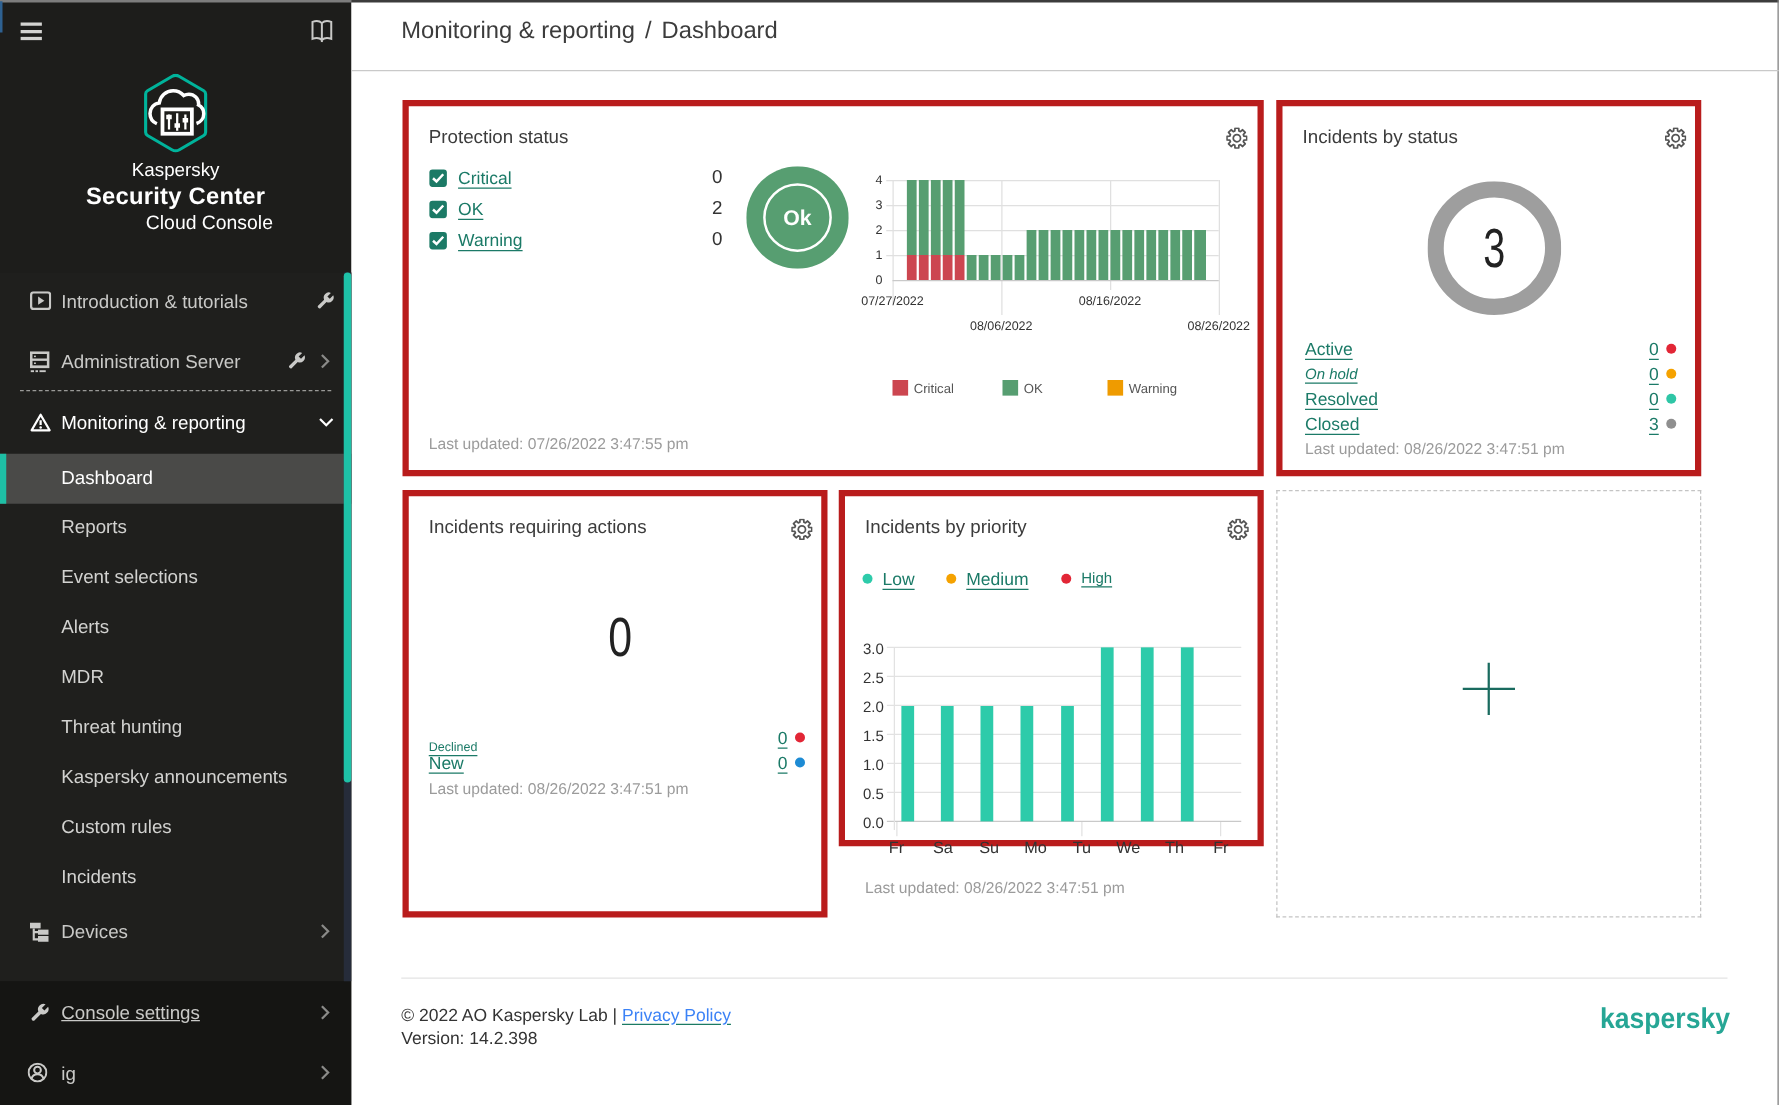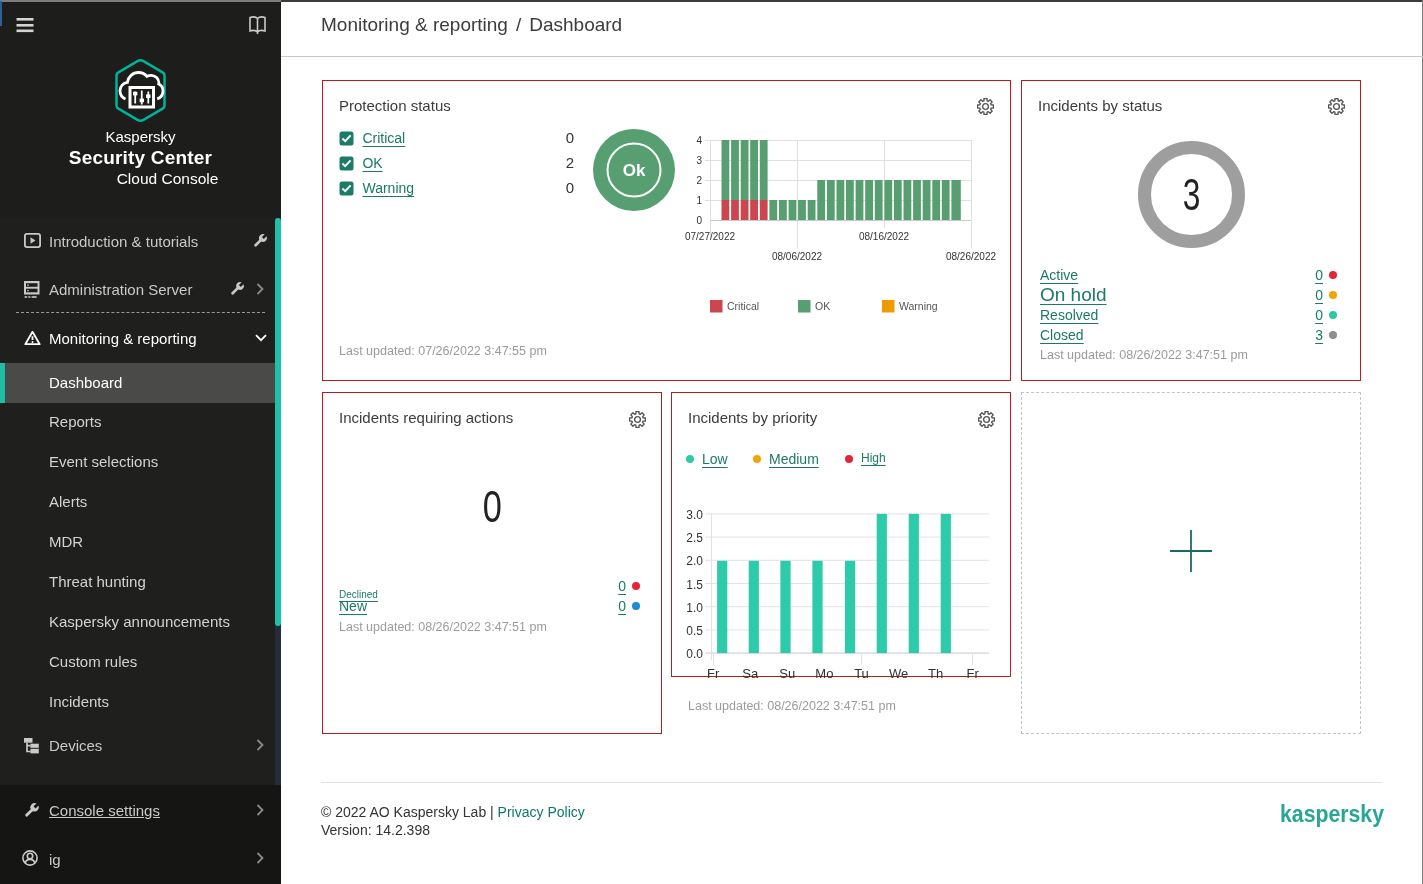--- a/index.html
+++ b/index.html
@@ -10,21 +10,21 @@
   #sidebar { position:absolute; left:0; top:0; width:281px; height:884px; background:#1d1d1b; }
   #nav-mid { position:absolute; left:0; top:218px; width:281px; height:567px; background:#1f1f1d; }
   #nav-bot { position:absolute; left:0; top:785px; width:281px; height:99px; background:#151513; }
   .mi-text { color:#c9c9c7; font-size:15px; }
   .sub { position:absolute; left:49px; color:#d2d2d0; font-size:15px; line-height:40px; height:40px; }
   #dash-sel { position:absolute; left:0; top:363px; width:281px; height:40px; background:#4a4a48; border-left:5px solid #1ebfa5; }
   #sbtrack { position:absolute; left:275px; top:218px; width:6px; height:567px; background:#262c3a; }
   #scrollbar { position:absolute; left:275px; top:218px; width:6px; height:408px; background:#1ec1a7; border-radius:3px; }
   #header { position:absolute; left:281px; top:0; width:1142px; height:57px; border-bottom:1px solid #c9c9c9; }
   #header .bc { position:absolute; left:40px; top:0; line-height:50px; font-size:19px; color:#3c3c3c; }
-  .widget { position:absolute; background:#fff; border:1px solid #b91c1c; }
+  .widget { position:absolute; background:#fff; border:5px solid #b91c1c; }
   .wtitle { position:absolute; left:16px; top:16px; font-size:15px; color:#3c3c3c; }
   .lastupd { position:absolute; left:16px; font-size:12.5px; color:#9b9b9b; }
   a.tl { color:#1b7a67; text-decoration:underline; text-underline-offset:3px; }
   .dot { display:inline-block; width:8px; height:8px; border-radius:50%; }
 </style>
 </head>
 <body>
 <div id="sidebar"></div>
 <div class="abs" style="left:0; top:0; width:281px; height:1.5px; background:#7d7d7d;"></div>
 <div class="abs" style="left:281px; top:0; width:1142px; height:1.5px; background:#3c3c3c;"></div>
@@ -263,21 +263,21 @@
     <g fill="none" stroke="#555" stroke-width="1.4">
       <path d="M10.13 2.83 L9.98 0.54 L7.02 0.54 L6.87 2.83 L5.64 3.34 L3.91 1.82 L1.82 3.91 L3.34 5.64 L2.83 6.87 L0.54 7.02 L0.54 9.98 L2.83 10.13 L3.34 11.36 L1.82 13.09 L3.91 15.18 L5.64 13.66 L6.87 14.17 L7.02 16.46 L9.98 16.46 L10.13 14.17 L11.36 13.66 L13.09 15.18 L15.18 13.09 L13.66 11.36 L14.17 10.13 L16.46 9.98 L16.46 7.02 L14.17 6.87 L13.66 5.64 L15.18 3.91 L13.09 1.82 L11.36 3.34 Z" stroke-linejoin="round"></path>
       <circle cx="8.5" cy="8.5" r="2.9"></circle>
     </g>
   </svg>
   <svg class="abs" style="left:116px; top:60px;" width="107" height="107" viewBox="0 0 107 107">
     <circle cx="53.5" cy="53.5" r="47" fill="none" stroke="#9e9e9e" stroke-width="13"></circle>
     <text transform="translate(53.5,68.5) scale(0.72,1)" text-anchor="middle" font-size="44" fill="#222" font-family="Liberation Sans, sans-serif">3</text>
   </svg>
   <div class="abs" style="left:18px; top:184px; font-size:14px; line-height:20px;"><a class="tl">Active</a></div>
-  <div class="abs" style="left:18px; top:204px; font-size:19px; line-height:20px;"><a class="tl">On hold</a></div>
+  <div class="abs" style="left:18px; top:204px; font-size:12px; line-height:20px;font-style:italic;"><a class="tl">On hold</a></div>
   <div class="abs" style="left:18px; top:224px; font-size:14px; line-height:20px;"><a class="tl">Resolved</a></div>
   <div class="abs" style="left:18px; top:244px; font-size:14px; line-height:20px;"><a class="tl">Closed</a></div>
   <div class="abs" style="left:260px; top:184px; width:41px; text-align:right; font-size:14px; line-height:20px;"><a class="tl">0</a></div>
   <div class="abs" style="left:260px; top:204px; width:41px; text-align:right; font-size:14px; line-height:20px;"><a class="tl">0</a></div>
   <div class="abs" style="left:260px; top:224px; width:41px; text-align:right; font-size:14px; line-height:20px;"><a class="tl">0</a></div>
   <div class="abs" style="left:260px; top:244px; width:41px; text-align:right; font-size:14px; line-height:20px;"><a class="tl">3</a></div>
   <span class="dot abs" style="left:307px; top:190px; background:#e22636;"></span>
   <span class="dot abs" style="left:307px; top:210px; background:#f5a200;"></span>
   <span class="dot abs" style="left:307px; top:230px; background:#2fc6a6;"></span>
   <span class="dot abs" style="left:307px; top:250px; background:#8f8f8f;"></span>
@@ -364,17 +364,17 @@
 </div>
 
 <div class="widget" id="w5" style="left:1021px; top:392px; width:340px; height:342px; border:1px dashed #c4c4c4;">
   <svg class="abs" style="left:148px; top:137px;" width="42" height="42" viewBox="0 0 42 42">
     <line x1="21" y1="0" x2="21" y2="42" stroke="#1a6b5f" stroke-width="1.8"></line>
     <line x1="0" y1="21" x2="42" y2="21" stroke="#1a6b5f" stroke-width="1.8"></line>
   </svg>
 </div>
 
 <div id="footer" class="abs" style="left:321px; top:782px; width:1061px; border-top:1px solid #e3e3e3;"></div>
-<div class="abs" style="left:321px; top:804px; font-size:14px; color:#333;">© 2022 AO Kaspersky Lab | <a style="color:#0f766e; text-decoration-color:#1b7a63; text-underline-offset:2px;">Privacy Policy</a></div>
+<div class="abs" style="left:321px; top:804px; font-size:14px; color:#333;">© 2022 AO Kaspersky Lab | <a style="color:#3b82f6; text-decoration:underline; text-decoration-color:#1b7a63; text-underline-offset:2px;">Privacy Policy</a></div>
 <div class="abs" style="left:321px; top:822px; font-size:14px; color:#333;">Version: 14.2.398</div>
 <svg class="abs" style="left:1280px; top:800px;" width="104" height="32" viewBox="0 0 104 32">
   <text x="0" y="22" font-family="Liberation Sans, sans-serif" font-size="23" font-weight="bold" fill="#26a695" textLength="104" lengthAdjust="spacingAndGlyphs">kaspersky</text>
 </svg>
 
 </body></html>

